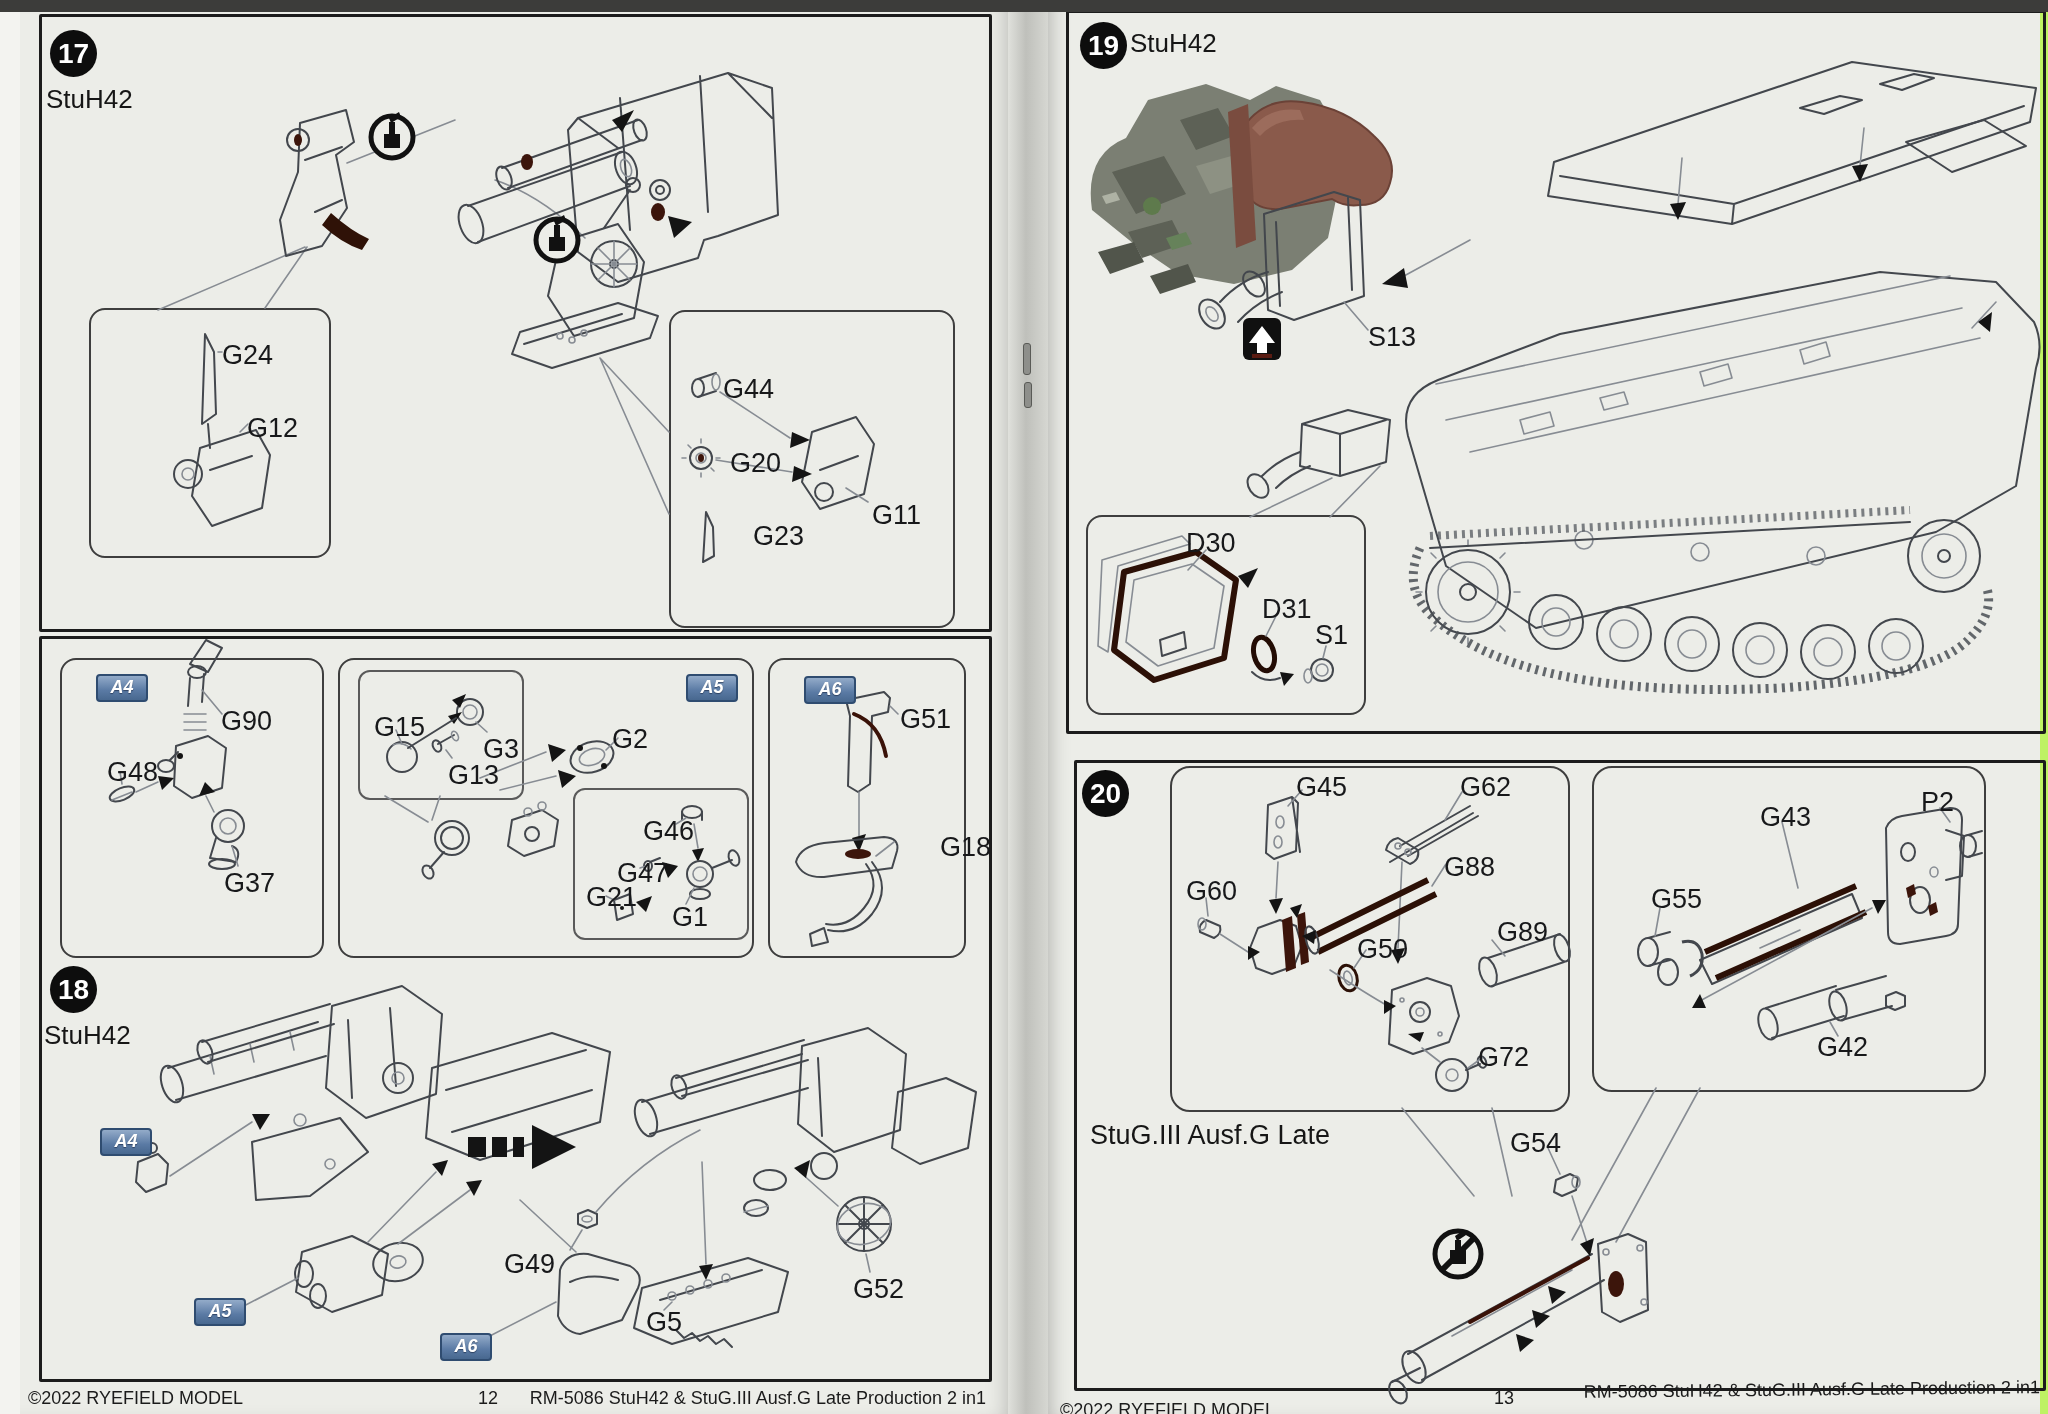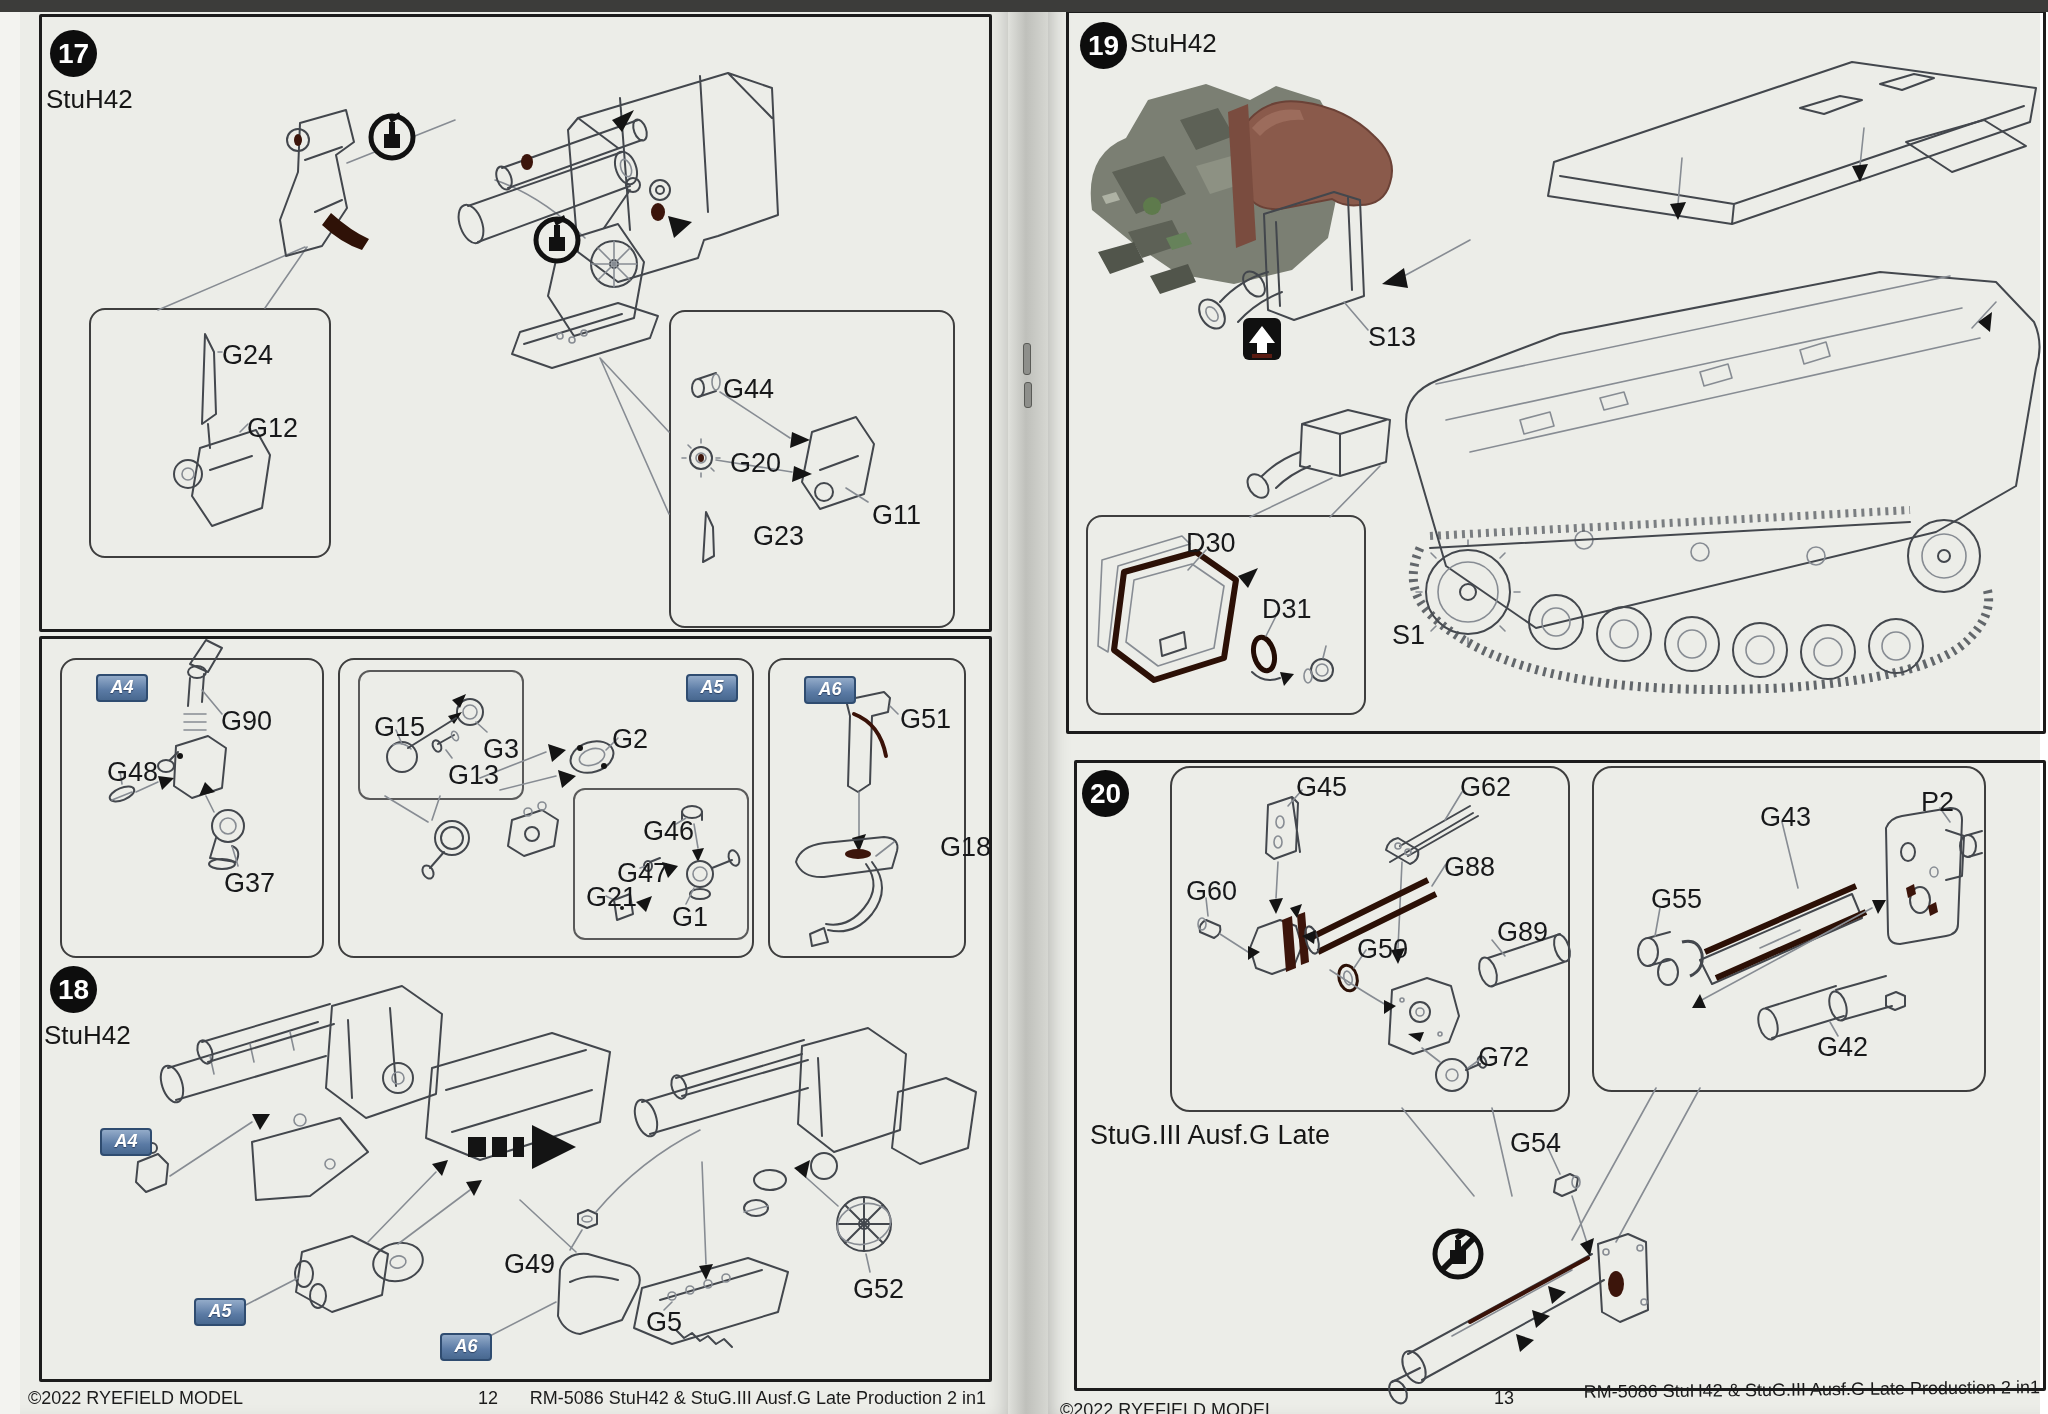--- a/index.html
+++ b/index.html
@@ -1,17 +1,17 @@
 <!DOCTYPE html>
 <html><head>
 <meta charset="utf-8">
 <style>
   html,body{margin:0;padding:0;background:#999a96;}
   #canvas{position:relative;width:2048px;height:1414px;overflow:hidden;
-    background:#ffffff;font-family:"Liberation Sans",sans-serif;}
+    background:#bef264;font-family:"Liberation Sans",sans-serif;}
   .edge-top{position:absolute;left:0;top:0;width:2048px;height:12px;background:#3c3c3a;z-index:6}
   .edge-left{position:absolute;left:0;top:0;width:20px;height:1414px;background:#f3f3f0;z-index:1}
   .gutter{position:absolute;left:1008px;top:0;width:40px;height:1414px;z-index:1;
     background:linear-gradient(90deg,#e0e1dc,#bfc0bb 45%,#d6d7d2);}
   .staple{position:absolute;width:6px;border-radius:3px;background:#8e8f8b;border:1px solid #595a56;z-index:2}
   .page{position:absolute;background:#ecede8;z-index:1}
   #page-left{left:20px;top:5px;width:988px;height:1409px;box-shadow:inset -14px 0 22px -14px rgba(0,0,0,.25);}
   #page-right{left:1048px;top:3px;width:992px;height:1411px;box-shadow:inset 14px 0 22px -14px rgba(0,0,0,.3);}
   .box{position:absolute;border:3px solid #1c1c1c;border-radius:2px;z-index:2}
   .rbox{position:absolute;border:2px solid #3e3e3e;border-radius:16px;z-index:2}
@@ -482,21 +482,21 @@
       <span class="part-label" style="left: 896px; top: 832px; margin-left: 44px;">G18</span>
       <div class="badge" style="left: 100px; top: 1128px;">A4</div>
       <div class="badge" style="left: 194px; top: 1298px;">A5</div>
       <div class="badge" style="left: 440px; top: 1333px;">A6</div>
       <span class="part-label" style="left: 504px; top: 1249px;">G49</span>
       <span class="part-label" style="left: 646px; top: 1307px;">G5</span>
       <span class="part-label" style="left: 853px; top: 1274px;">G52</span>
       <span class="part-label" style="left: 1368px; top: 322px;">S13</span>
       <span class="part-label" style="left: 1186px; top: 528px;">D30</span>
       <span class="part-label" style="left: 1262px; top: 594px;">D31</span>
-      <span class="part-label" style="left: 1392px; top: 620px;">S1</span>
+      <span class="part-label" style="left: 1315px; top: 620px;">S1</span>
       <span class="part-label" style="left: 1296px; top: 772px;">G45</span>
       <span class="part-label" style="left: 1460px; top: 772px;">G62</span>
       <span class="part-label" style="left: 1186px; top: 876px;">G60</span>
       <span class="part-label" style="left: 1444px; top: 852px;">G88</span>
       <span class="part-label" style="left: 1357px; top: 934px;">G50</span>
       <span class="part-label" style="left: 1465px; top: 917px; margin-left: 32px;">G89</span>
       <span class="part-label" style="left: 1478px; top: 1042px;">G72</span>
       <span class="part-label" style="left: 1921px; top: 787px;">P2</span>
       <span class="part-label" style="left: 1760px; top: 802px;">G43</span>
       <span class="part-label" style="left: 1651px; top: 884px;">G55</span>

